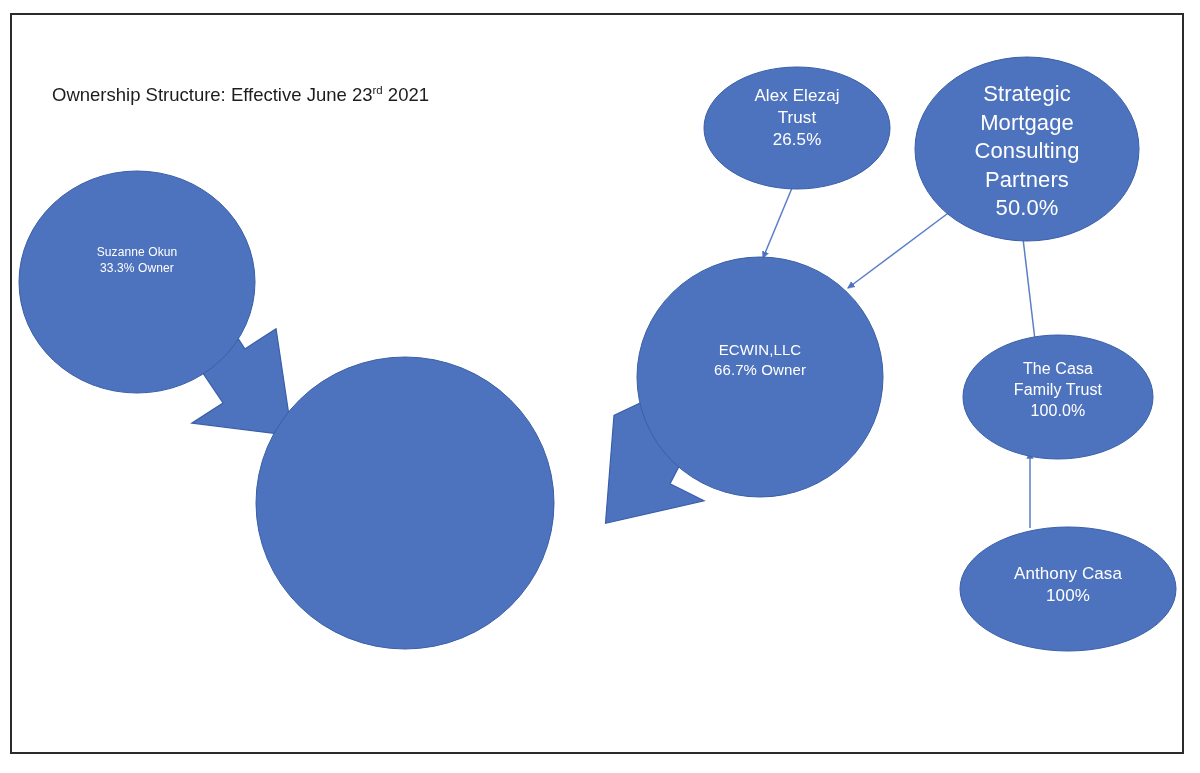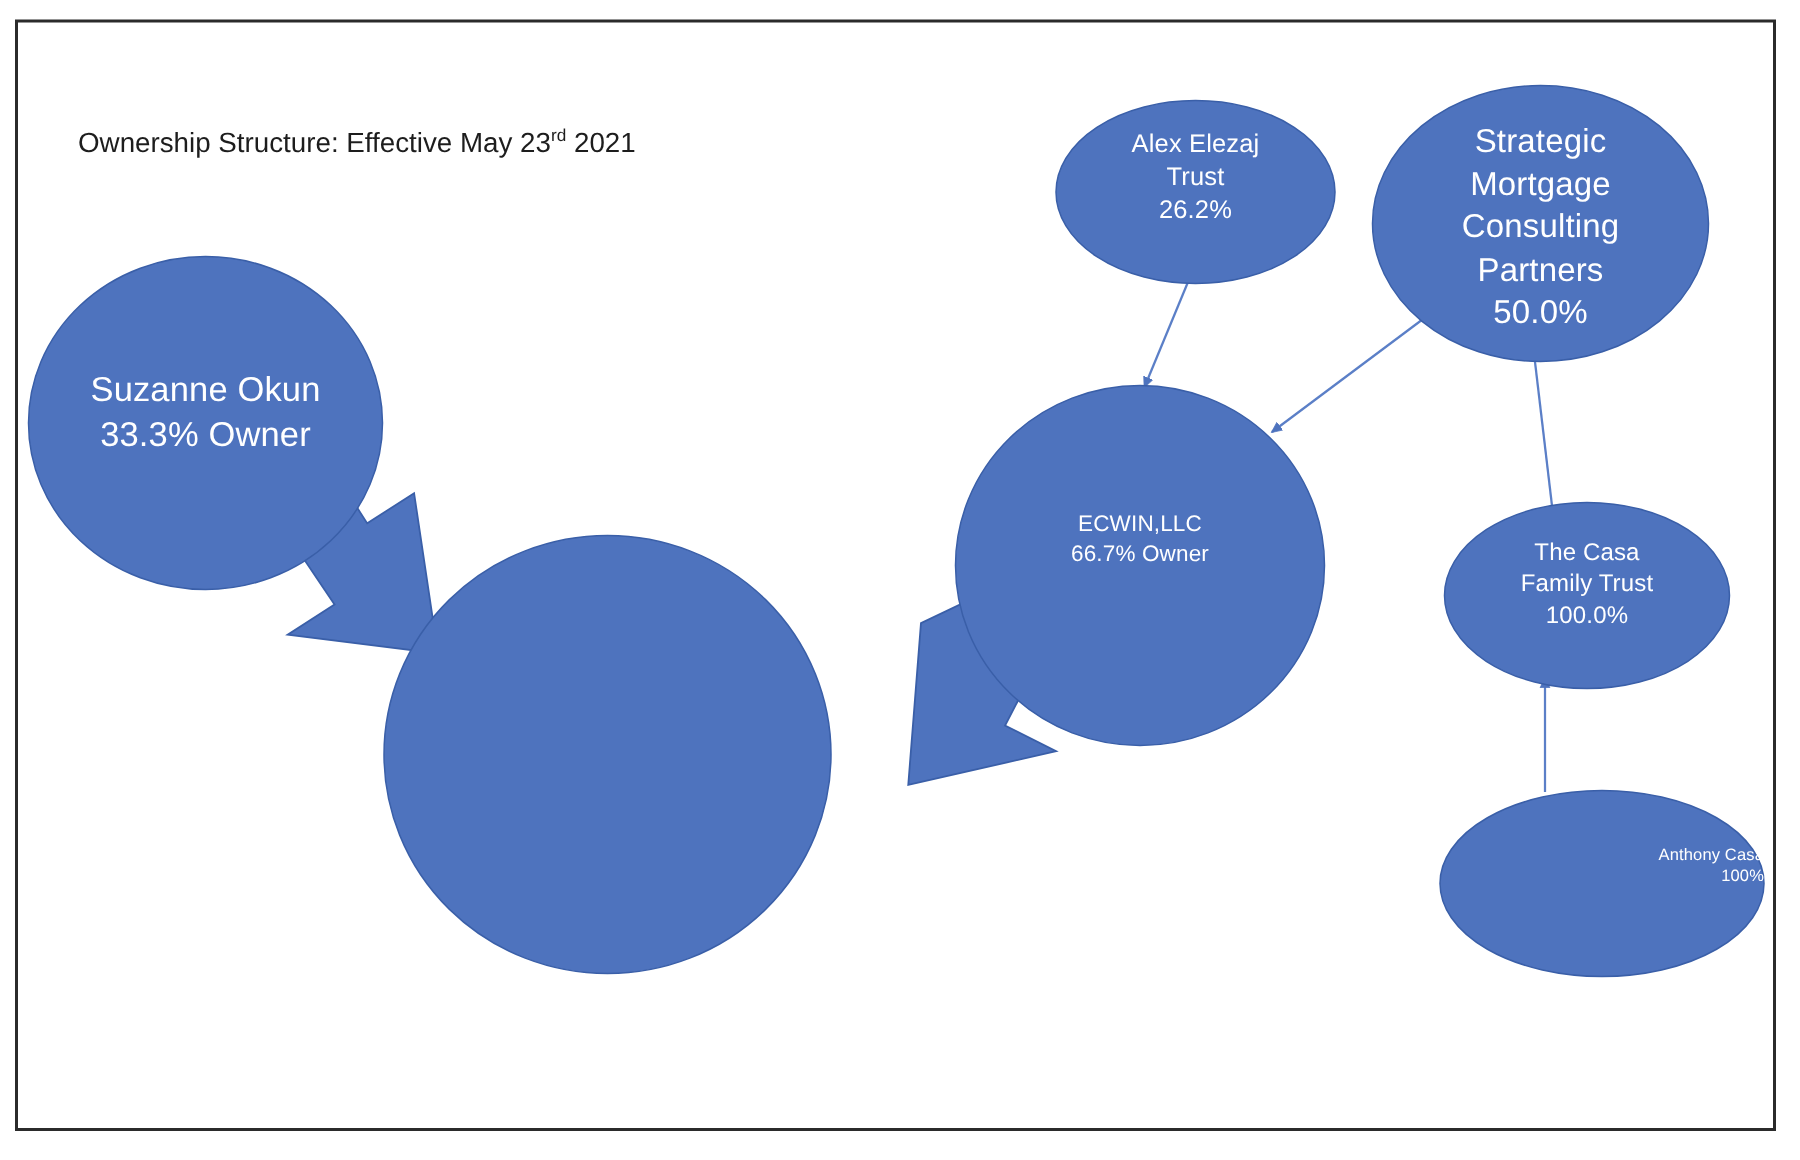--- a/index.html
+++ b/index.html
@@ -55,27 +55,27 @@
     color: #1d1d1d;
     font-family: "Liberation Sans", sans-serif;
     white-space: nowrap;
   }
   #title-text sup {
     font-size: 0.62em;
     vertical-align: super;
     line-height: 0;
     margin-top: 21px;
   }
-  .lbl-suzanne   { left: 20px;  top: 245px;  width: 234px; font-size: 23px; }
+  .lbl-suzanne   { left: 20px;  top: 245px;  width: 234px; font-size: 12px; }
   .lbl-premier   { left: 257px; top: 468px;  width: 296px; font-size: 17px;   }
   .lbl-ecwin     { left: 638px; top: 340px;  width: 244px; font-size: 15px; }
   .lbl-alex      { left: 704px; top: 85px;   width: 186px; font-size: 17px;   }
   .lbl-strategic { left: 915px; top: 80px;   width: 224px; font-size: 22px;   }
   .lbl-casatrust { left: 963px; top: 359px;  width: 190px; font-size: 16px;   }
-  .lbl-anthony   { left: 960px; top: 563px;  width: 216px; font-size: 11px; text-align: right;   }
+  .lbl-anthony   { left: 960px; top: 563px;  width: 216px; font-size: 17px;   }
 </style>
 </head>
 <body>
 
 <div id="canvas">
 
   <div id="frame"></div>
 
   <svg id="diagram-svg" viewBox="0 0 1200 773" xmlns="http://www.w3.org/2000/svg">
 
@@ -112,32 +112,32 @@
       <ellipse cx="797" cy="128" rx="93" ry="61" fill="#4E73BE" stroke="#3A5FA8" stroke-width="1"></ellipse>
 
       <ellipse cx="1027" cy="149" rx="112" ry="92" fill="#4E73BE" stroke="#3A5FA8" stroke-width="1"></ellipse>
 
       <ellipse cx="1058" cy="397" rx="95" ry="62" fill="#4E73BE" stroke="#3A5FA8" stroke-width="1"></ellipse>
 
       <ellipse cx="1068" cy="589" rx="108" ry="62" fill="#4E73BE" stroke="#3A5FA8" stroke-width="1"></ellipse>
     </g>
   </svg>
 
-  <div id="title-text"><span>Ownership Structure: Effective May 23</span><sup>rd</sup><span> 2021</span></div>
+  <div id="title-text"><span>Ownership Structure: Effective June 23</span><sup>rd</sup><span> 2021</span></div>
 
   <div class="node-label lbl-suzanne">Suzanne Okun
 33.3% Owner</div>
 
 
   <div class="node-label lbl-ecwin">ECWIN,LLC
 66.7% Owner</div>
 
   <div class="node-label lbl-alex">Alex Elezaj
 Trust
-26.2%</div>
+26.5%</div>
 
   <div class="node-label lbl-strategic">Strategic
 Mortgage
 Consulting
 Partners
 50.0%</div>
 
   <div class="node-label lbl-casatrust">The Casa
 Family Trust
 100.0%</div>

